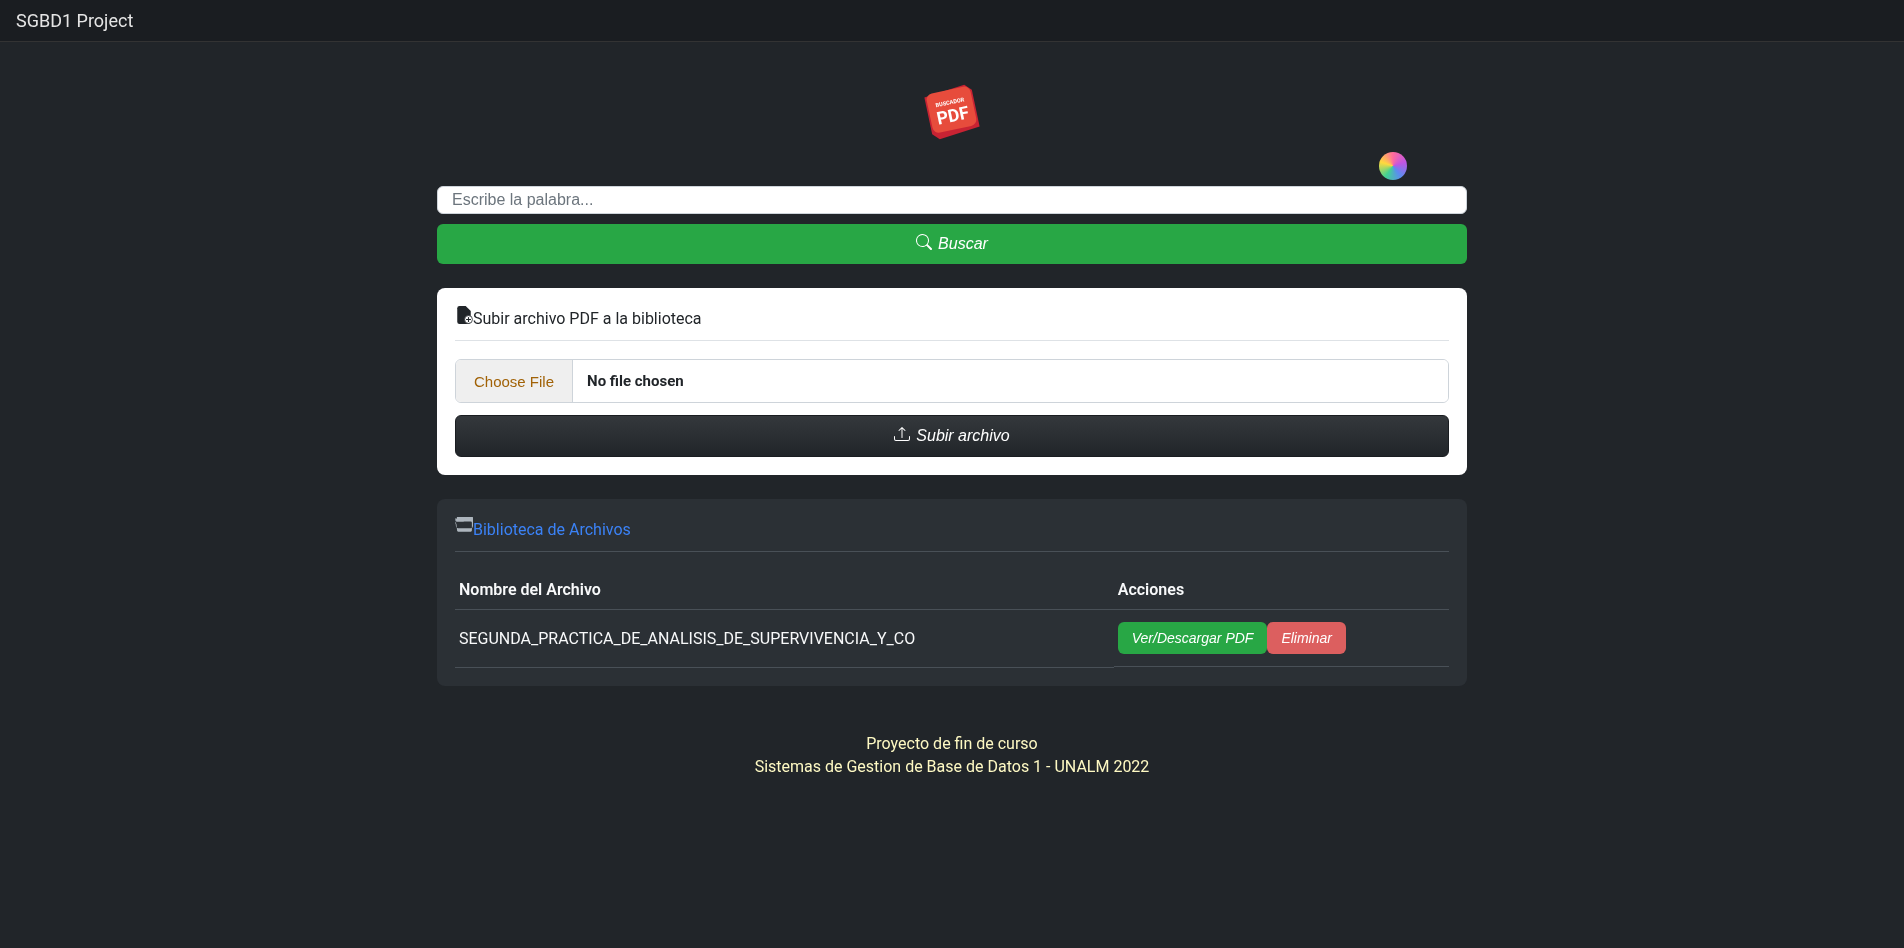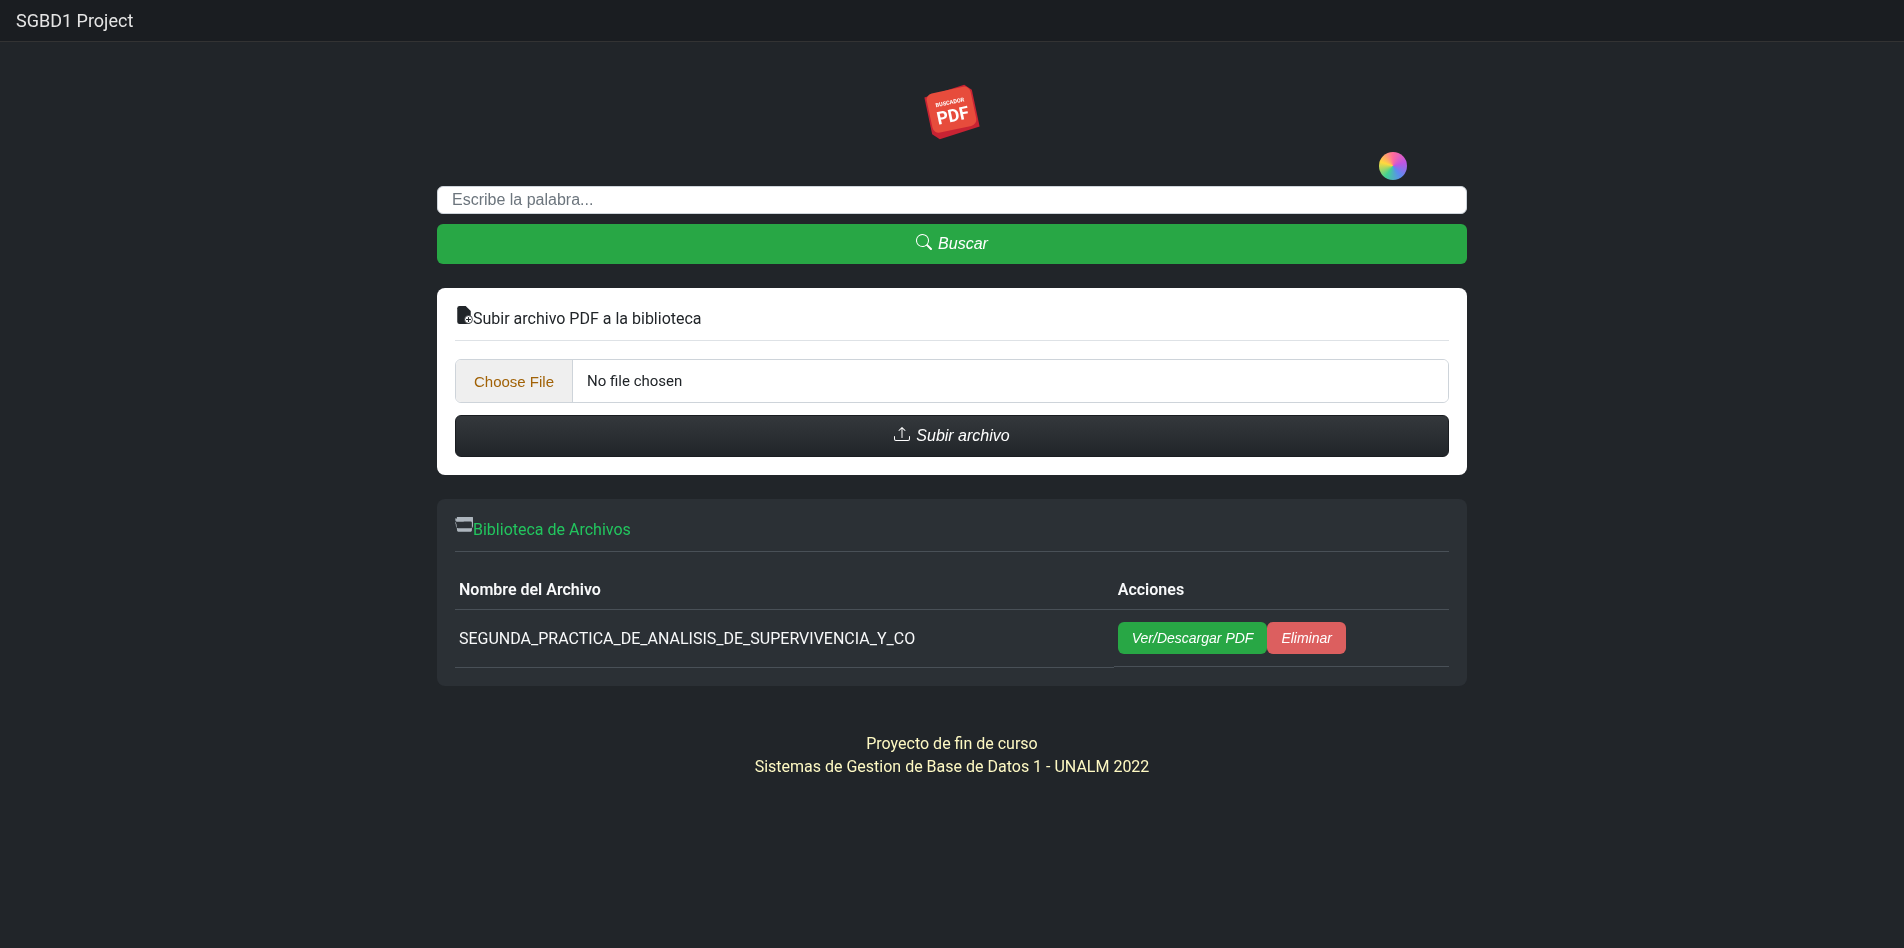--- a/index.html
+++ b/index.html
@@ -111,21 +111,21 @@
     .card-title {
       display: flex;
       align-items: flex-end;
       gap: 0;
       padding-bottom: 12px;
       border-bottom: 1px solid #dee2e6;
       margin-bottom: 18px;
       color: #212529;
     }
     .card-dark .card-title {
-      color: #22c55e;
+      color: #3b82f6;
       border-bottom: 1px solid #495057;
     }
     .file-input-group {
       display: flex;
       border: 1px solid #ced4da;
       border-radius: 6px;
       overflow: hidden;
       margin-bottom: 12px;
     }
     .file-choose-btn {
@@ -136,20 +136,21 @@
       border-right: 1px solid #ced4da;
       cursor: pointer;
       font-size: 15px;
     }
     .file-status {
       padding: 12px 14px;
       flex: 1;
       color: #212529;
       background: #fff;
       font-size: 15px;
+      font-weight: bold;
     }
     table {
       width: 100%;
       border-collapse: collapse;
     }
     th {
       text-align: left;
       padding: 10px 4px;
       border-bottom: 1px solid #495057;
       font-weight: 600;

